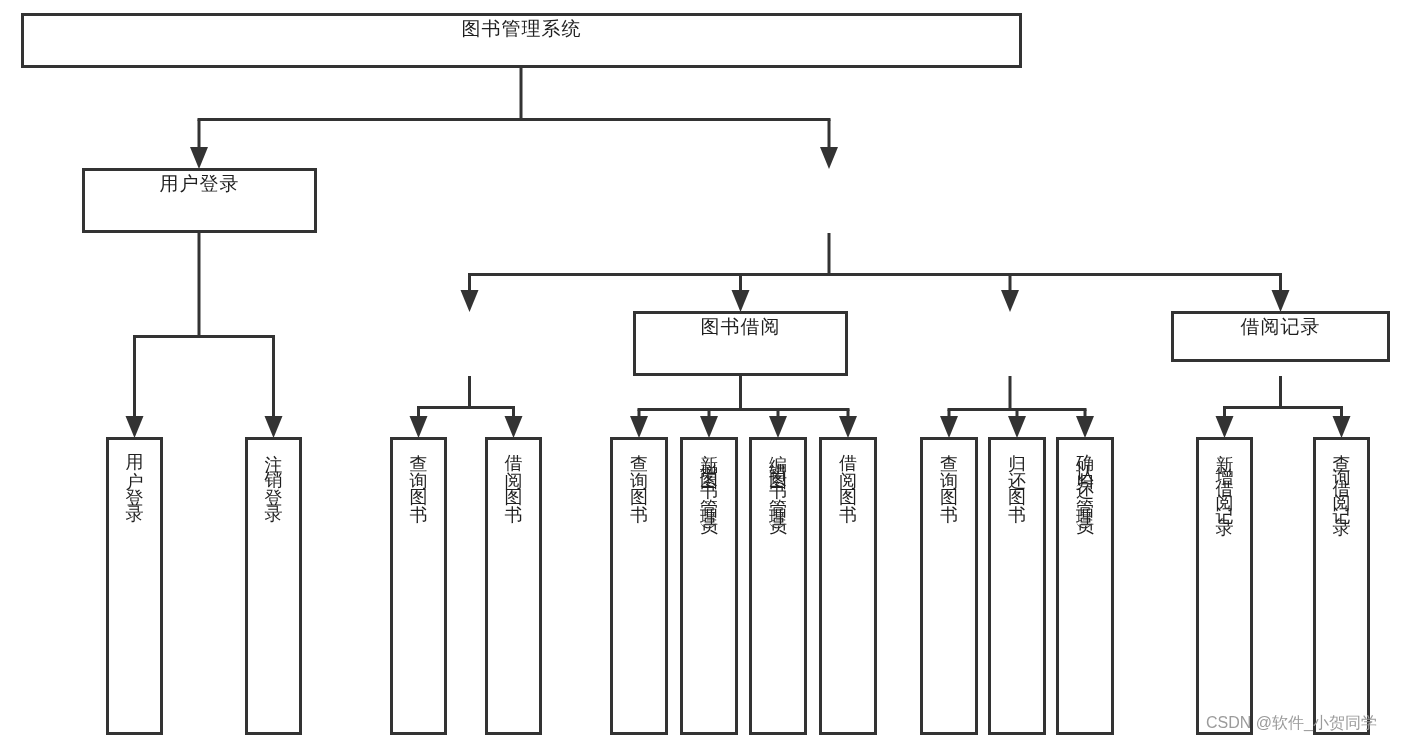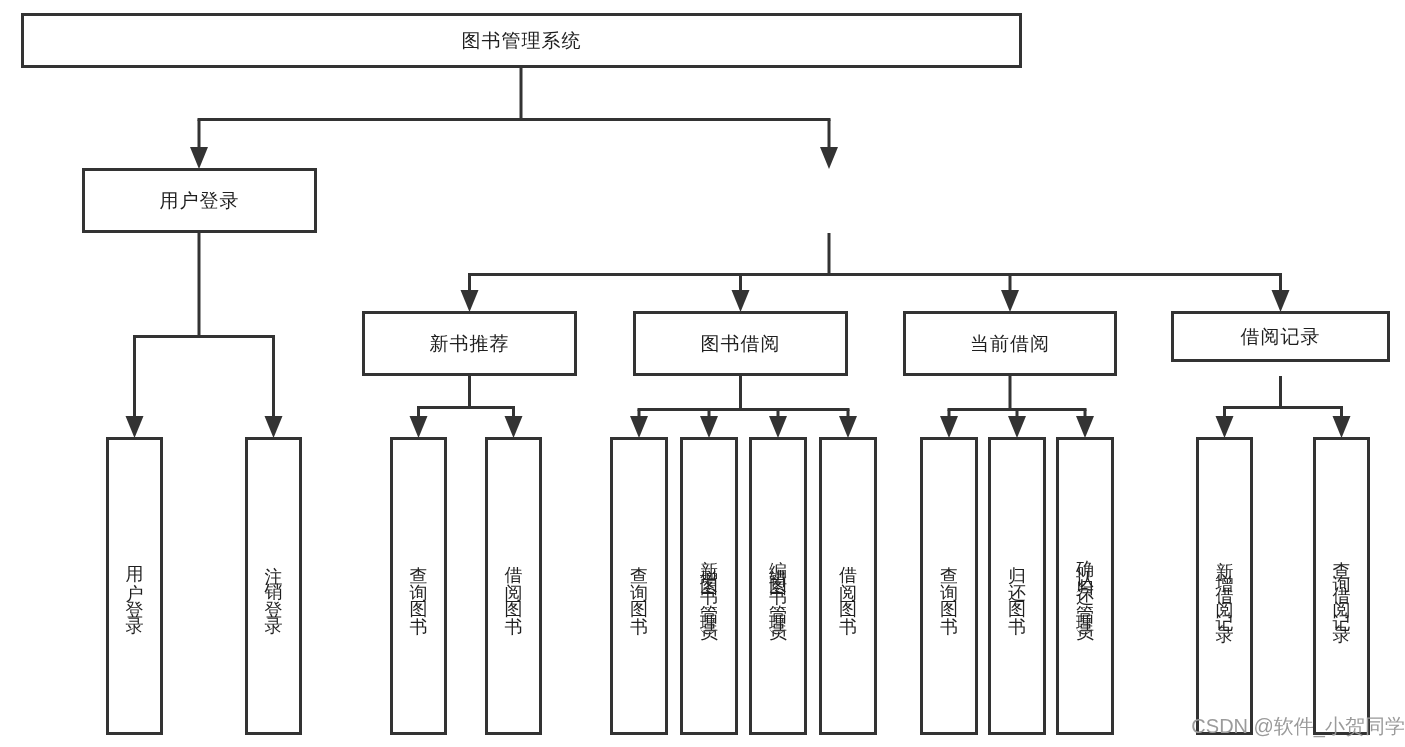--- a/index.html
+++ b/index.html
@@ -22,40 +22,39 @@
     position: absolute;
     left: 0; top: 0;
     width: 1405px; height: 747px;
     color: var(--line);
   }
   .box {
     position: absolute;
     border: 3px solid var(--line);
     background: #ffffff;
     display: flex;
-    align-items: center;
     justify-content: center;
     color: var(--text);
   }
   .hbox { font-size: 19px; letter-spacing: 1px; }
   .vbox span {
     writing-mode: vertical-rl;
     font-size: 18px;
     color: var(--text);
   }
   .sp4  { letter-spacing: 17px; }
   .sp6  { letter-spacing: 13px; }
   .sp10 { letter-spacing: 9px;  }
   .watermark {
     position: absolute;
     left: 1178px;
     top: 713px;
     width: 227px;
-    text-align: right;
-    font-size: 20px;
+    text-align: center;
+    font-size: 16px;
     color: var(--watermark);
     white-space: nowrap;
   }
 </style>
 </head>
 <body>
 
 <div class="canvas">
 
   <svg class="connectors" viewBox="0 0 1405 747" xmlns="http://www.w3.org/2000/svg">
@@ -125,28 +124,22 @@
   </svg>
 
   <div class="box hbox" style="left:21px; top:13px; width:1001px; height:55px;">
     <span>图书管理系统</span>
   </div>
 
   <div class="box hbox" style="left:82px; top:168px; width:235px; height:65px;">
     <span>用户登录</span>
   </div>
 
-  <div class="box hbox" style="left:362px; top:311px; width:215px; height:65px;">
-    <span>新书推荐</span>
-  </div>
   <div class="box hbox" style="left:633px; top:311px; width:215px; height:65px;">
     <span>图书借阅</span>
-  </div>
-  <div class="box hbox" style="left:903px; top:311px; width:214px; height:65px;">
-    <span>当前借阅</span>
   </div>
   <div class="box hbox" style="left:1171px; top:311px; width:219px; height:51px;">
     <span>借阅记录</span>
   </div>
 
   <div class="box vbox" style="left:106px; top:437px; width:57px; height:298px;">
     <span class="sp4">用户登录</span>
   </div>
   <div class="box vbox" style="left:245px; top:437px; width:57px; height:298px;">
     <span class="sp4">注销登录</span>

